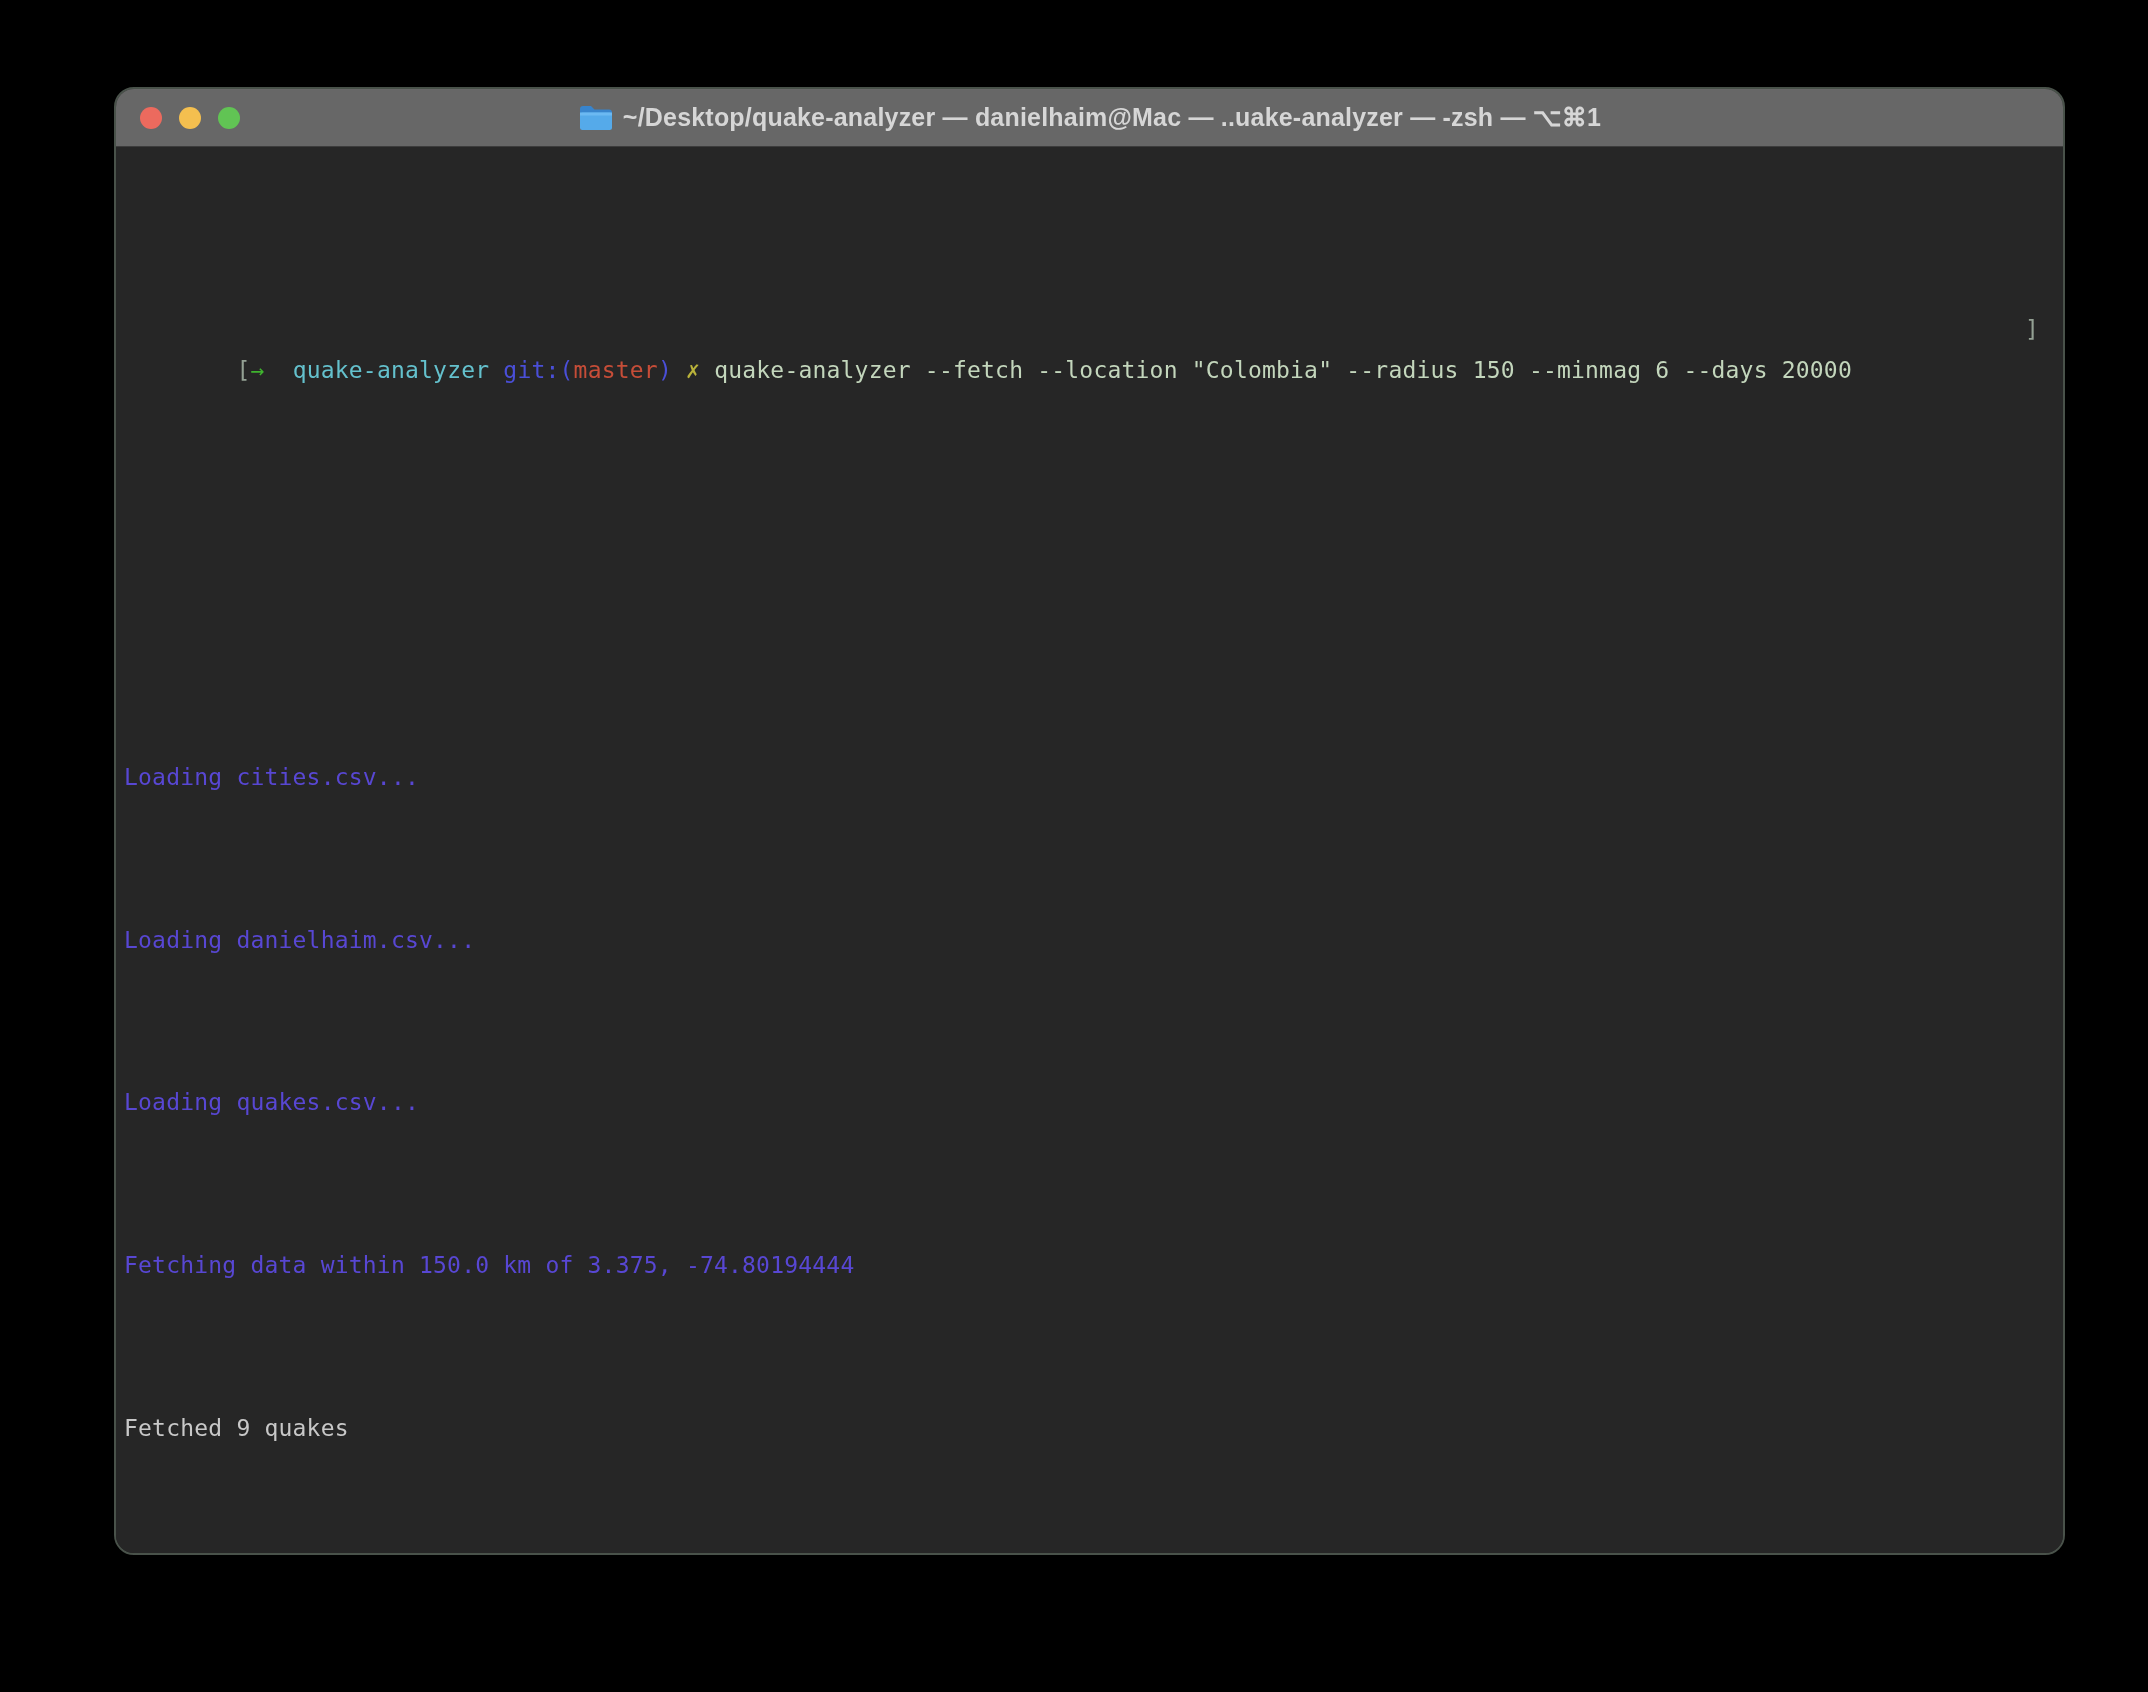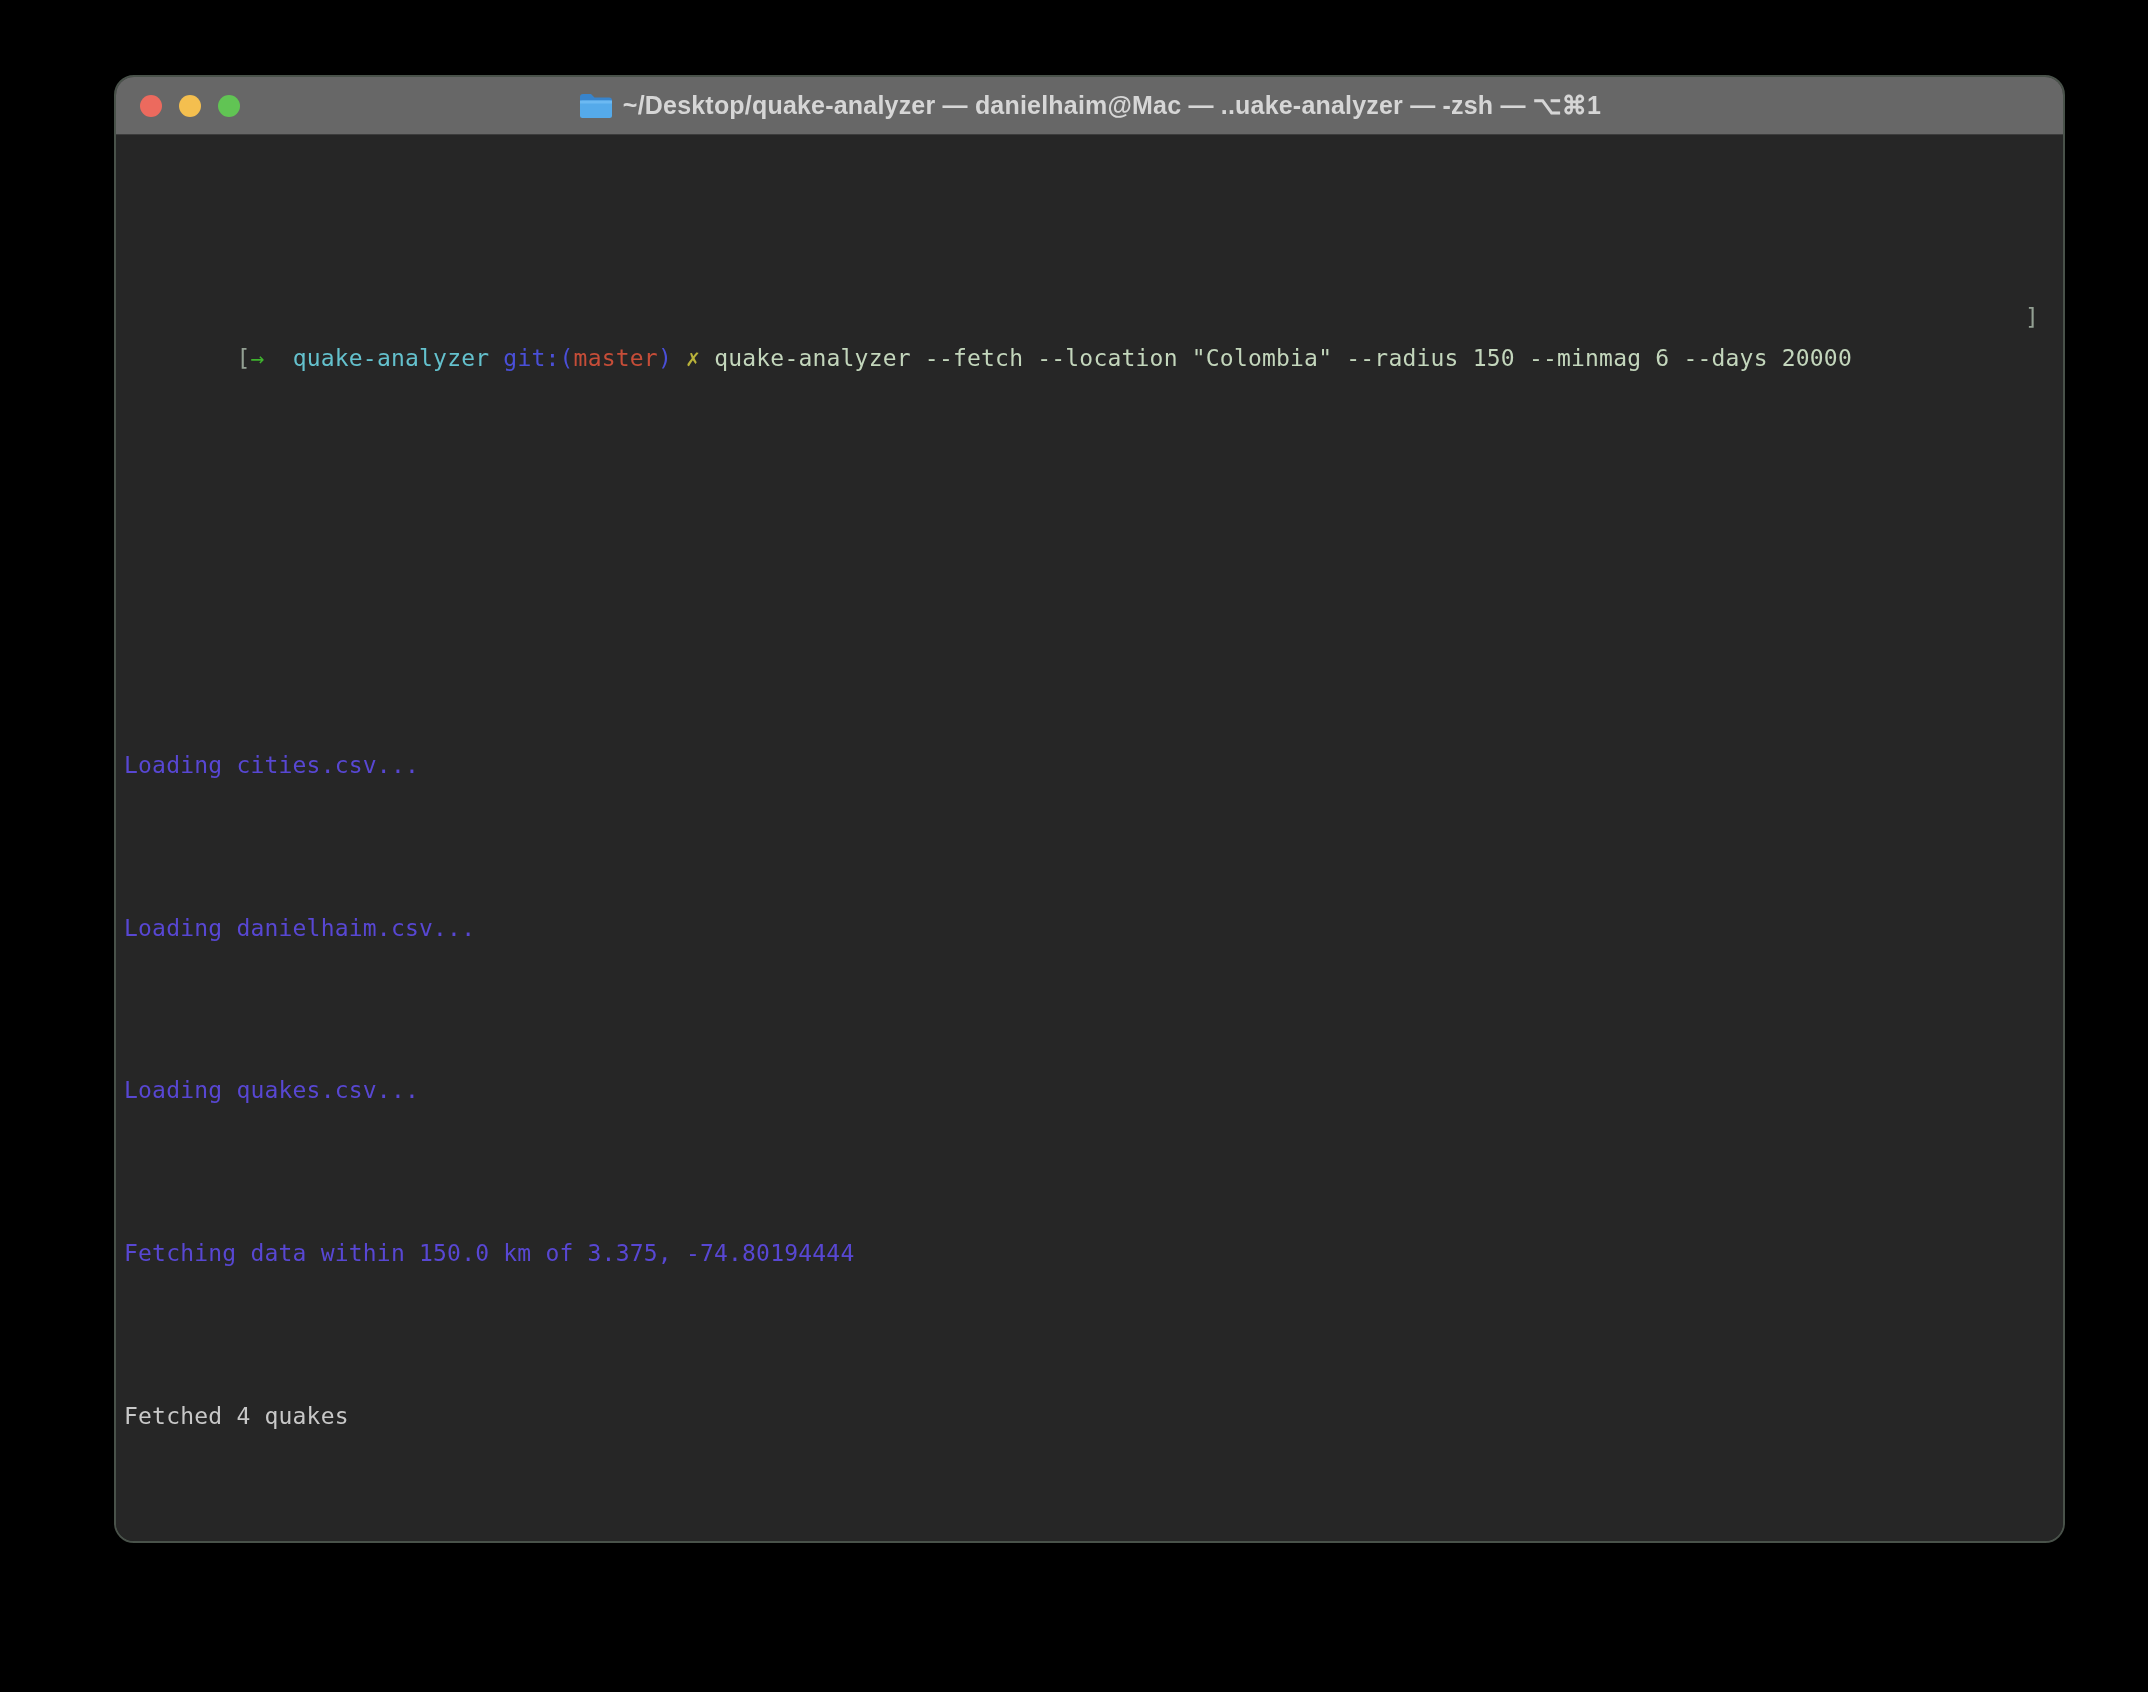--- a/index.html
+++ b/index.html
@@ -7,21 +7,21 @@
     position: relative;
     width: 2148px;
     height: 1692px;
     background: #000;
     overflow: hidden;
     font-family: "Liberation Sans", sans-serif;
   }
   .window {
     position: absolute;
     left: 114px;
-    top: 75px;
+    top: 87px;
     width: 1951px;
     height: 1468px;
     background: #262626;
     border: 2px solid #49524a;
     border-radius: 20px;
     box-sizing: border-box;
     overflow: hidden;
     box-shadow: 0 24px 60px rgba(0,0,0,0.85);
   }
   .titlebar {
@@ -115,21 +115,21 @@
       <div class="tline"></div>
 
       <div class="tline"><span style="color: rgb(88, 71, 211); margin-top: 36px;">Loading cities.csv...</span></div>
 
       <div class="tline"><span style="color: rgb(88, 71, 211);">Loading danielhaim.csv...</span></div>
 
       <div class="tline"><span style="color: rgb(88, 71, 211);">Loading quakes.csv...</span></div>
 
       <div class="tline"><span style="color: rgb(88, 71, 211);">Fetching data within 150.0 km of 3.375, -74.80194444</span></div>
 
-      <div class="tline"><span style="color: rgb(200, 200, 200);">Fetched 4 quakes</span></div>
+      <div class="tline"><span style="color: rgb(200, 200, 200);">Fetched 9 quakes</span></div>
 
       
 
       
 
       
 
       
 
       

